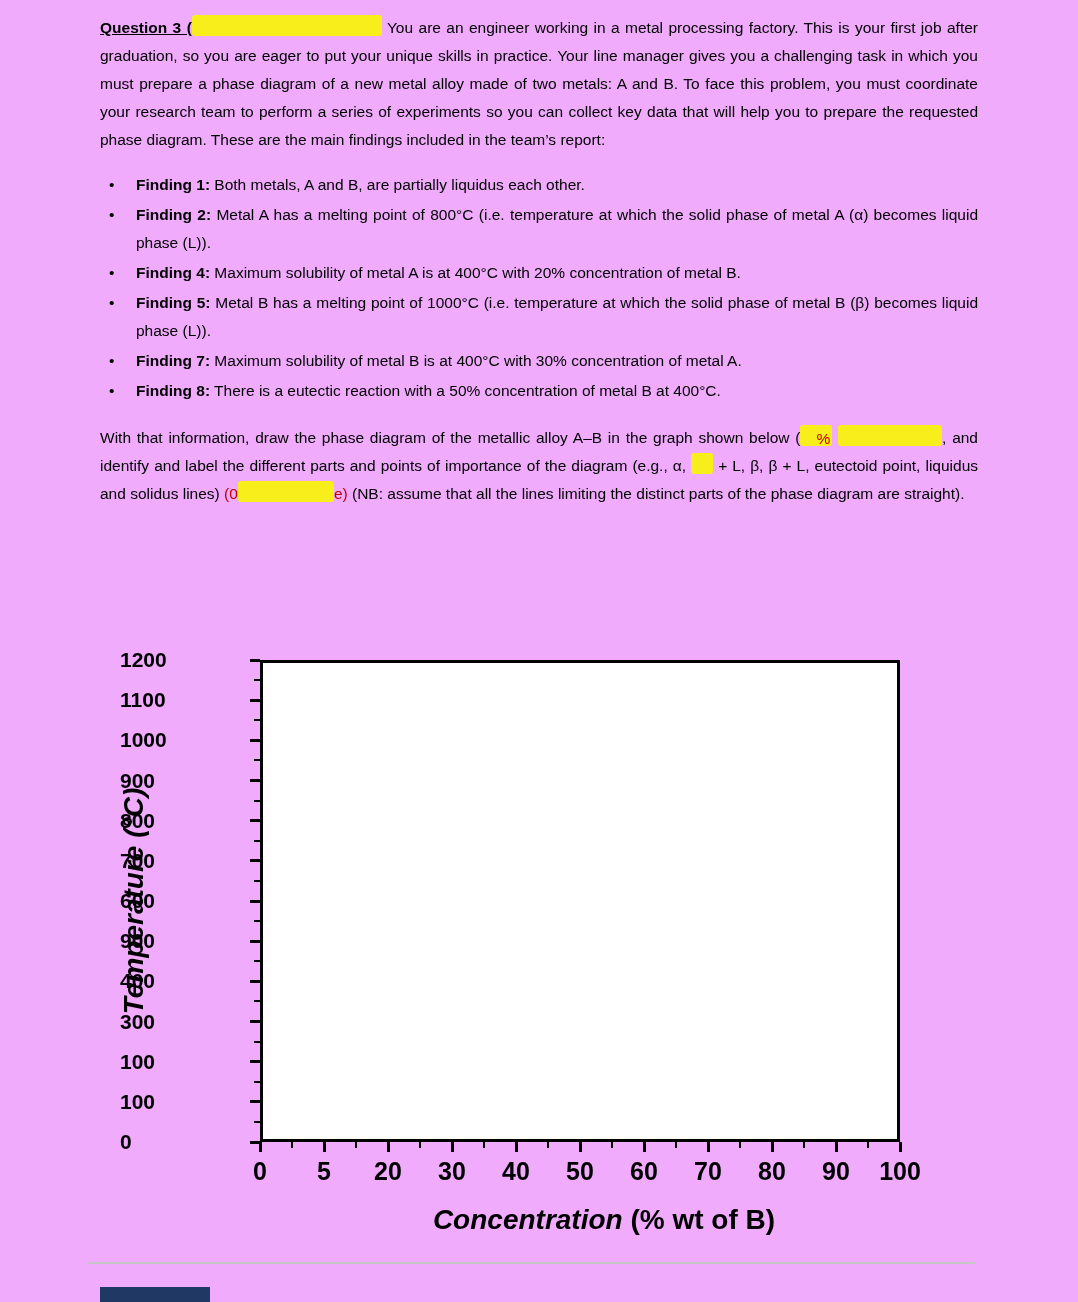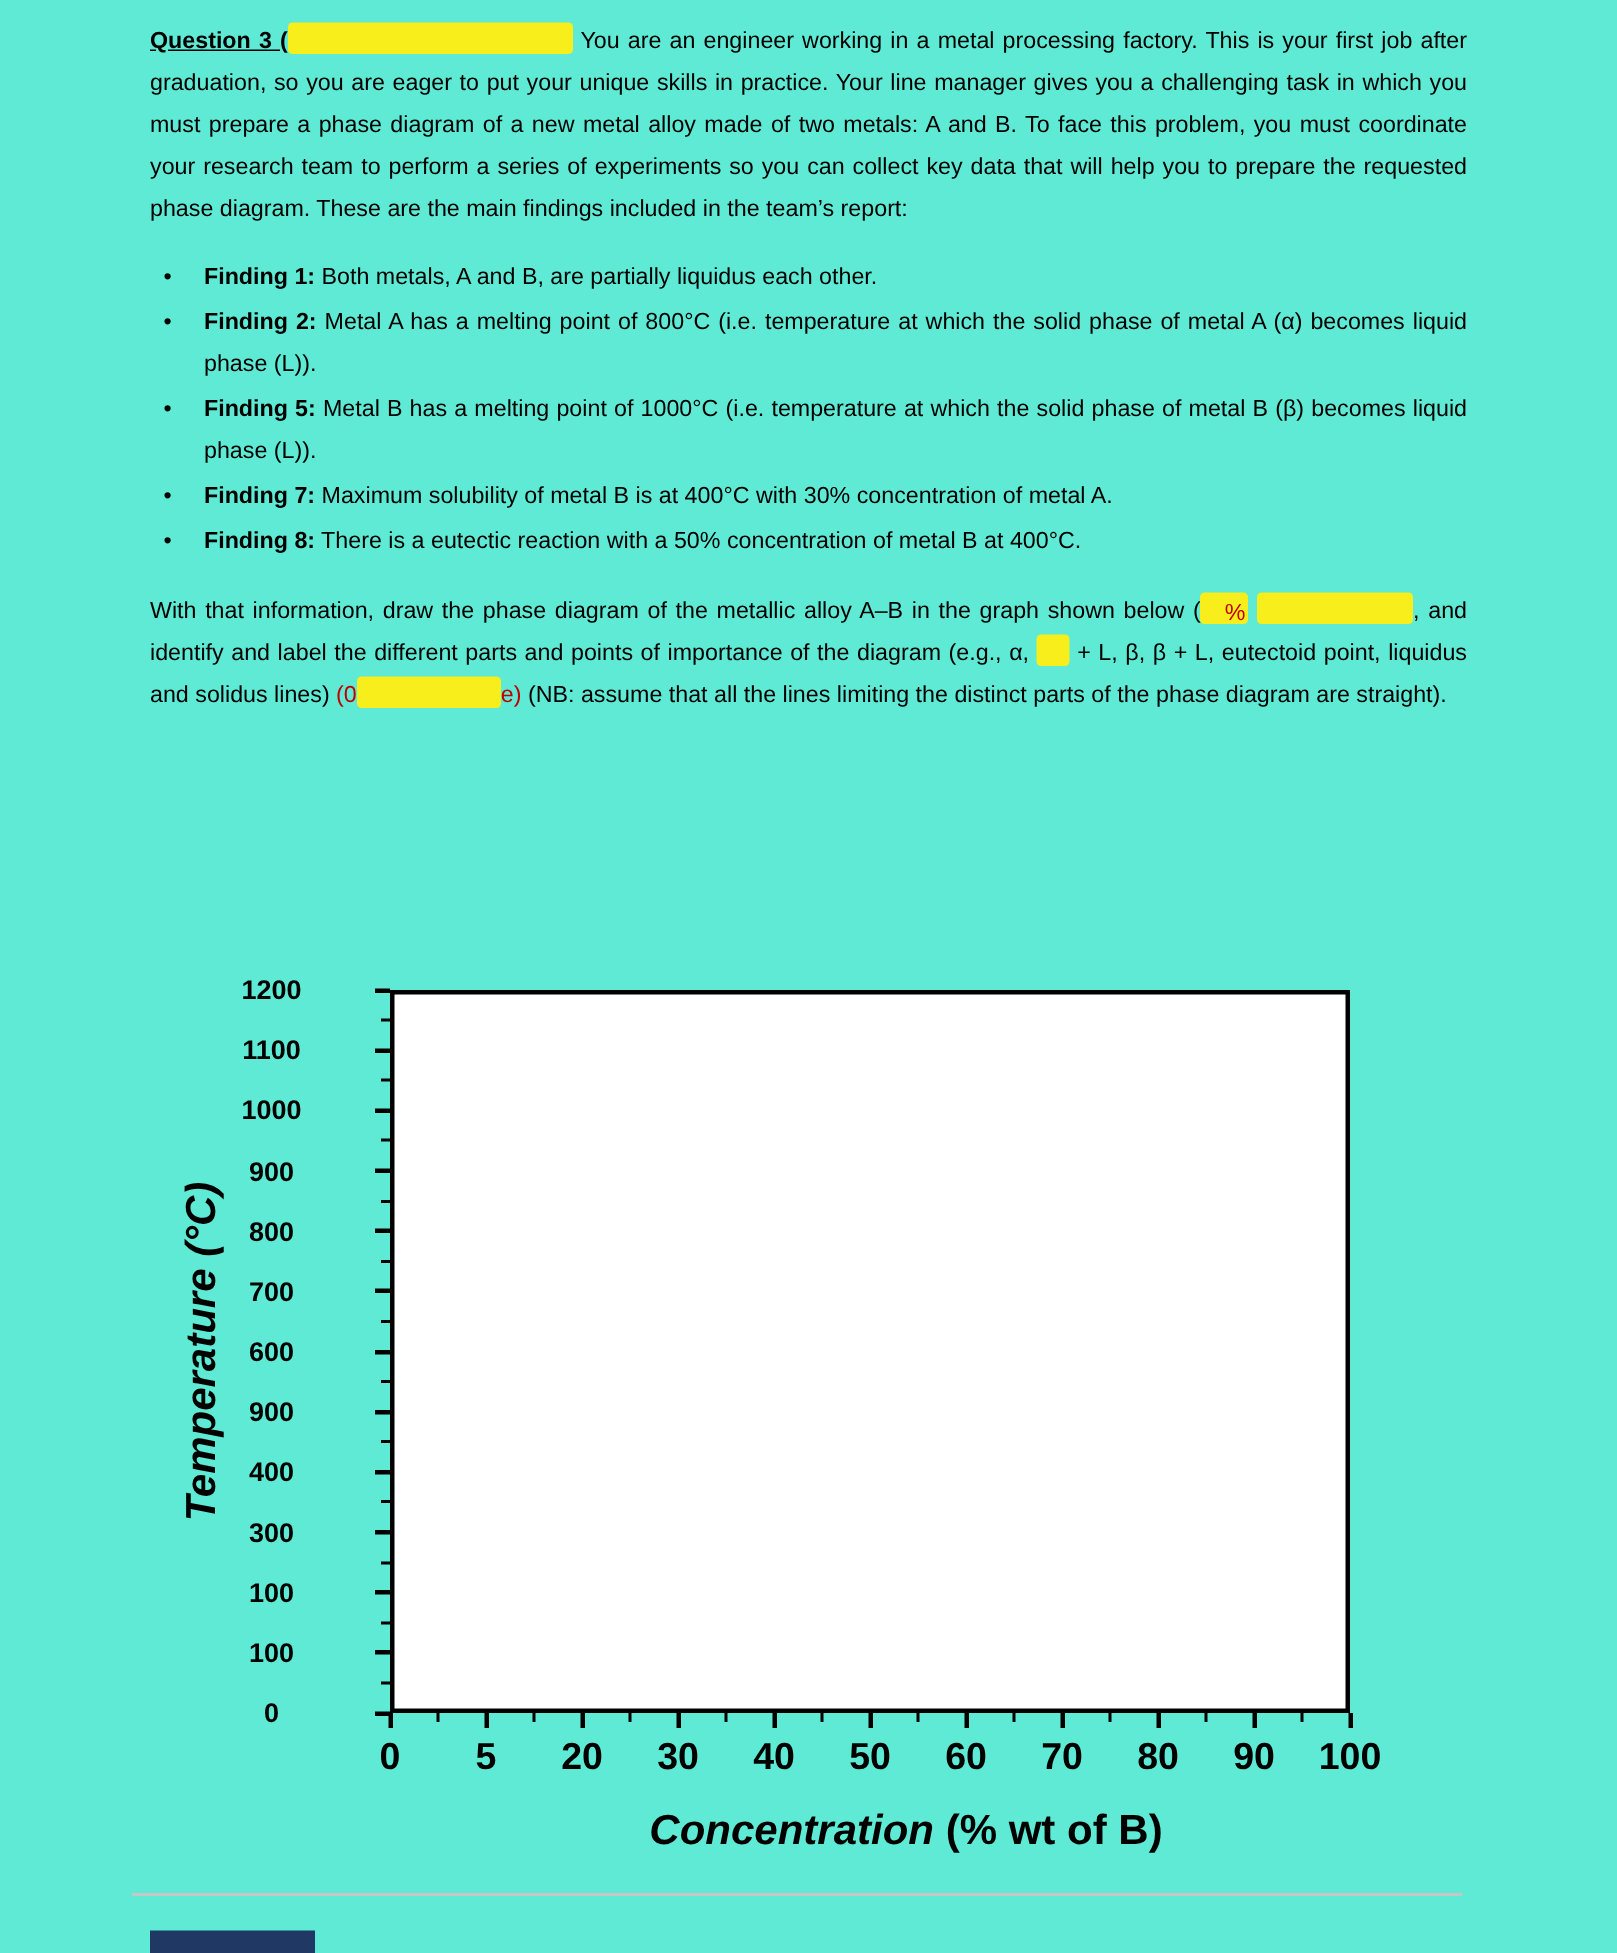--- a/index.html
+++ b/index.html
@@ -1,21 +1,21 @@
 <!DOCTYPE html>
 <html style="--highlight_yellow: #f7ee1b; --redacted_red: #c00000; --footer_navy: #1f3864;"><head>
 <meta charset="utf-8">
 <style>
   * { box-sizing: border-box; }
   html, body { margin: 0; padding: 0; background: #ffffff; }
   .page {
     position: relative;
     width: 1078px;
     height: 1302px;
-    background: #5eead4;
+    background: #f0abfc;
     font-family: "Liberation Sans", sans-serif;
     color: #000;
     overflow: hidden;
   }
   .content {
     position: absolute;
     left: 100px;
     top: 14px;
     width: 878px;
   }
@@ -67,23 +67,23 @@
     height: 612px;
   }
   .plot-box {
     position: absolute;
     border: 3px solid #000;
     background: #fff;
   }
   .tick { position: absolute; background: #000; }
   .tick-label-y {
     position: absolute;
-    font-size: 18px;
-    font-weight: bold;
-    text-align: center;
+    font-size: 21px;
+    font-weight: bold;
+    text-align: left;
     height: 30px;
     line-height: 30px;
   }
   .tick-label-x {
     position: absolute;
     font-size: 25px;
     font-weight: bold;
     text-align: center;
     height: 30px;
     line-height: 30px;
@@ -128,20 +128,21 @@
 <body>
 
 <div class="page">
   <div class="content">
 
     <p class="para"><span class="q-label">Question 3 (</span><span class="hl hl-1"></span> <span>You are an engineer working in a metal processing factory. This is your first job after graduation, so you are eager to put your unique skills in practice. Your line manager gives you a challenging task in which you must prepare a phase diagram of a new metal alloy made of two metals: A and B. To face this problem, you must coordinate your research team to perform a series of experiments so you can collect key data that will help you to prepare the requested phase diagram. These are the main findings included in the team’s report:</span></p>
 
     <ul class="findings">
       <li><b>Finding 1:</b> <span>Both metals, A and B, are partially liquidus each other.</span></li>
       <li><b>Finding 2:</b> <span>Metal A has a melting point of 800°C (i.e. temperature at which the solid phase of metal A (α) becomes liquid phase (L)).</span></li>
+      <li><b>Finding 4:</b> <span>Maximum solubility of metal A is at 400°C with 20% concentration of metal B.</span></li>
       <li><b>Finding 5:</b> <span>Metal B has a melting point of 1000°C (i.e. temperature at which the solid phase of metal B (β) becomes liquid phase (L)).</span></li>
       <li><b>Finding 7:</b> <span>Maximum solubility of metal B is at 400°C with 30% concentration of metal A.</span></li>
       <li><b>Finding 8:</b> <span>There is a eutectic reaction with a 50% concentration of metal B at 400°C.</span></li>
     </ul>
 
     <p class="para"><span>With that information, draw the phase diagram of the metallic alloy A–B in the graph shown below (</span><span class="hl hl-2"><span class="red">%</span></span>
       <span class="hl hl-3"></span><span>, and identify and label the different parts and points of importance of the diagram (e.g., α, </span><span class="hl hl-4"></span><span> + L, β, β + L, eutectoid point, liquidus and solidus lines) </span><span class="red">(0</span><span class="hl hl-5"></span><span class="red">e)</span><span> (NB: assume that all the lines limiting the distinct parts of the phase diagram are straight).</span></p>
   </div>
 
   <div class="chart">

